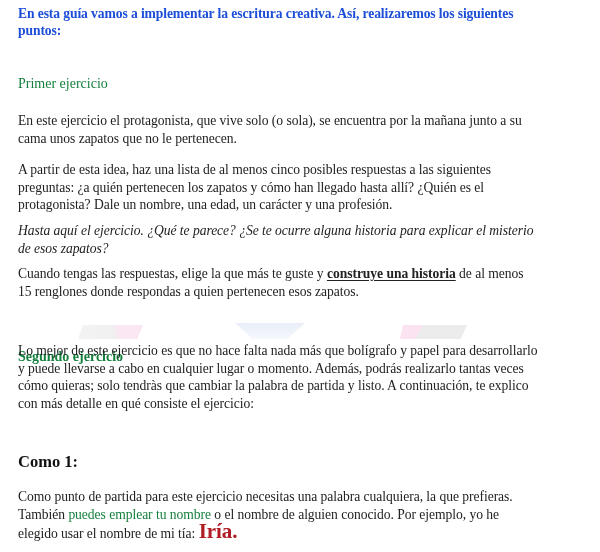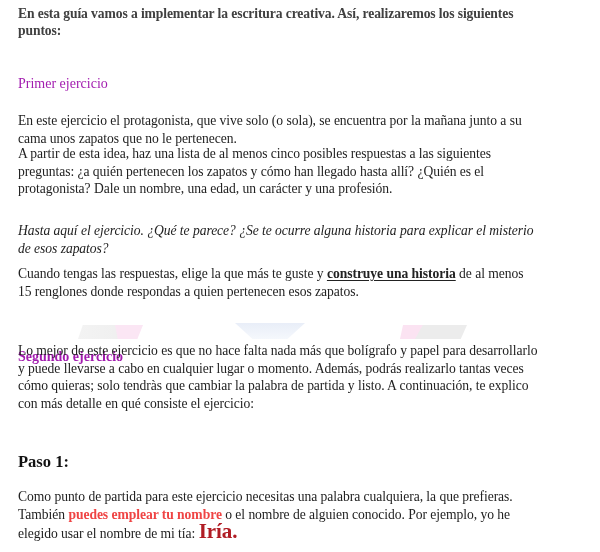--- a/index.html
+++ b/index.html
@@ -17,43 +17,43 @@
     }
     .intro {
       position: absolute;
       left: 18px;
       top: 5px;
       width: 520px;
       font-family: "Liberation Serif", serif;
       font-weight: bold;
       font-size: 13.6px;
       line-height: 17px;
-      color: #404040;
+      color: #1d4ed8;
       letter-spacing: -0.1px;
     }
     .section-heading {
       position: absolute;
       left: 18px;
       font-family: "Liberation Serif", serif;
       font-size: 14px;
       line-height: 17px;
-      color: #a21caf;
+      color: #15803d;
     }
     .section-heading.bold { font-weight: bold; margin-top: 39px; }
     .para {
       position: absolute;
       left: 18px;
       width: 520px;
       font-family: "Liberation Serif", serif;
       font-size: 13.6px;
       line-height: 17.5px;
       color: #222222;
       letter-spacing: -0.05px;
     }
-    .para b { font-weight: bold; color: #ef4444; }
+    .para b { font-weight: normal; color: #15803d; }
     .para .u {
       font-weight: bold;
       text-decoration: underline;
       text-underline-offset: 2px;
       text-align: right;
     }
     .step-heading {
       position: absolute;
       left: 18px;
       top: 452px;
@@ -116,37 +116,37 @@
   </style>
 </head>
 <body>
 
 <div class="intro">En esta guía vamos a implementar la escritura creativa. Así, realizaremos los siguientes puntos:</div>
 
 <div class="section-heading" style="top:75px;">Primer ejercicio</div>
 
 <div class="para" style="top:112px;">En este ejercicio el protagonista, que vive solo (o sola), se encuentra por la mañana junto a su cama unos zapatos que no le pertenecen.</div>
 
-<div class="para" style="top:145px;">A partir de esta idea, haz una lista de al menos cinco posibles respuestas a las siguientes preguntas: ¿a quién pertenecen los zapatos y cómo han llegado hasta allí? ¿Quién es el protagonista? Dale un nombre, una edad, un carácter y una profesión.</div>
+<div class="para" style="top:161px;">A partir de esta idea, haz una lista de al menos cinco posibles respuestas a las siguientes preguntas: ¿a quién pertenecen los zapatos y cómo han llegado hasta allí? ¿Quién es el protagonista? Dale un nombre, una edad, un carácter y una profesión.</div>
 
 <div class="para" style="top:222px;font-style:italic;">Hasta aquí el ejercicio. ¿Qué te parece? ¿Se te ocurre alguna historia para explicar el misterio de esos zapatos?</div>
 
 <div class="para" style="top:265px;">
   <span>Cuando tengas las respuestas, elige la que más te guste y </span><span class="u">construye una historia</span><span> de al menos 15 renglones donde respondas a quien pertenecen esos zapatos.</span>
 </div>
 
 <div class="watermark">
   <div class="wm-left"></div>
   <div class="wm-pink-l"></div>
   <div class="wm-center"></div>
   <div class="wm-pink-r"></div>
   <div class="wm-right"></div>
 </div>
 
 <div class="section-heading bold" style="top:309px;">Segundo ejercicio</div>
 
 <div class="para" style="top:342px;">Lo mejor de este ejercicio es que no hace falta nada más que bolígrafo y papel para desarrollarlo y puede llevarse a cabo en cualquier lugar o momento. Además, podrás realizarlo tantas veces cómo quieras; solo tendràs que cambiar la palabra de partida y listo. A continuación, te explico con más detalle en qué consiste el ejercicio:</div>
 
-<div class="step-heading">Paso 1:</div>
+<div class="step-heading">Como 1:</div>
 
 <div class="para" style="top:488px;">
   <span>Como punto de partida para este ejercicio necesitas una palabra cualquiera, la que prefieras. También </span><b>puedes emplear tu nombre</b><span> o el nombre de alguien conocido. Por ejemplo, yo he elegido usar el nombre de mi tía: </span><span class="highlight-name">Iría.</span>
 </div>
 
 </body></html>

